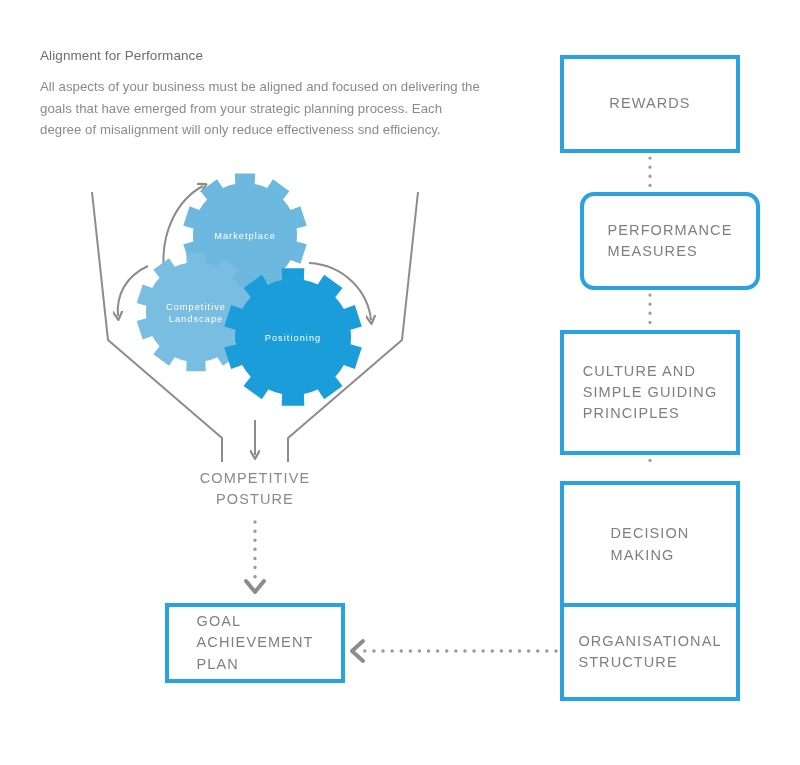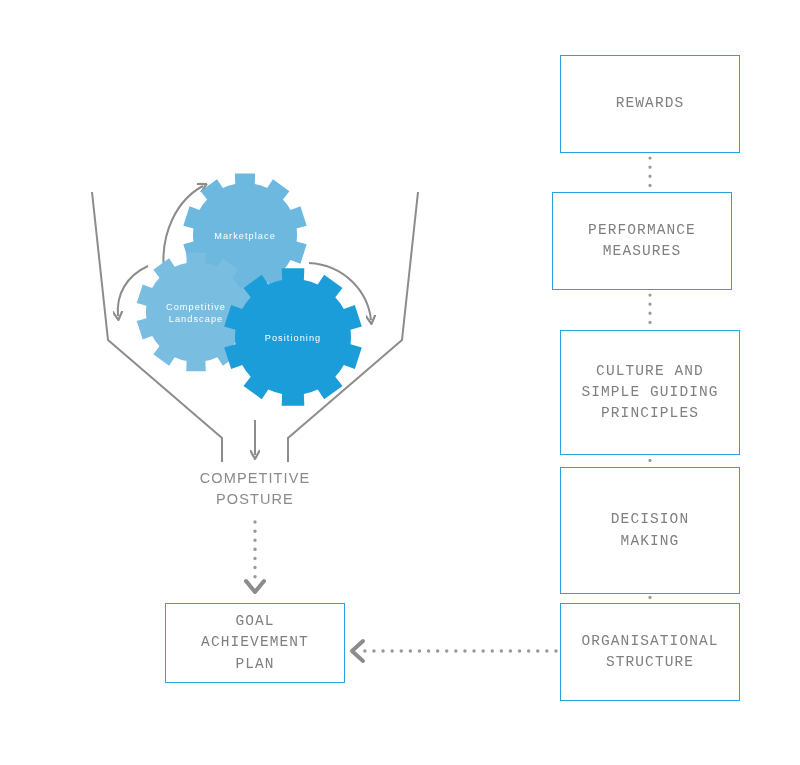--- a/index.html
+++ b/index.html
@@ -20,22 +20,22 @@
     font-size:13.2px;color:#8a8a8a;line-height:1.62;margin:0;font-weight:400;
     letter-spacing:.05px;
   }
 
   
   #art{position:absolute;left:0;top:0;width:800px;height:765px;}
 
   
   .box{
     position:absolute;box-sizing:border-box;
-    border:1px solid #fca5a5;background:#ffffff;
-    display:flex;align-items:center;justify-content:center;text-align:center;font-family:Liberation Mono, monospace;
+    border:4px solid #fca5a5;background:#ffffff;
+    display:flex;align-items:center;justify-content:center;text-align:left;
   }
   .box-label{
     font-size:14.5px;color:#7f7f7f;letter-spacing:1.1px;line-height:1.45;
     font-weight:400;white-space:pre-line;
   }
 
   
   .caption{
     position:absolute;text-align:center;font-size:14.5px;color:#8a8a8a;
     letter-spacing:1.1px;line-height:1.45;white-space:pre-line;
@@ -46,20 +46,22 @@
     font-size:9.2px;fill:#ffffff;letter-spacing:1.05px;
     font-family:"Liberation Sans", sans-serif;font-weight:400;
   }
 </style>
 </head>
 <body>
 
 <div id="stage">
 
   <div id="intro">
+    <p id="intro-title">Alignment for Performance</p>
+    <p id="intro-body">All aspects of your business must be aligned and focused on delivering the goals that have emerged from your strategic planning process. Each degree of misalignment will only reduce effectiveness snd efficiency.</p>
   </div>
 
   <svg id="art" viewBox="0 0 800 765">
     <defs>
       <marker id="arrowGray" markerWidth="10" markerHeight="10" refX="5" refY="5" orient="auto" markerUnits="userSpaceOnUse">
         <path d="M0,0 L9,5 L0,10" fill="none" stroke="#8c8c8c" stroke-width="2.2" stroke-linecap="round" stroke-linejoin="round"></path>
       </marker>
       <marker id="arrowGrayFill" markerWidth="14" markerHeight="14" refX="4" refY="7" orient="auto" markerUnits="userSpaceOnUse">
         <path d="M1,1 L10,7 L1,13" fill="none" stroke="#8c8c8c" stroke-width="3.2" stroke-linecap="round" stroke-linejoin="round"></path>
       </marker>
@@ -105,30 +107,30 @@
       </g>
   </svg>
 
   <div class="caption" style="left:155px;top:468px;width:200px;">COMPETITIVE
 POSTURE</div>
 
   <div id="box-layer">
       <div class="box" style="left: 560px; top: 55px; width: 180px; height: 98px; border-color: rgb(41, 163, 224);">
         <span class="box-label">REWARDS</span>
       </div>
-      <div class="box" style="left: 552px; top: 192px; width: 180px; height: 98px; border-color: rgb(41, 163, 224);">
+      <div class="box" style="left: 580px; top: 192px; width: 180px; height: 98px; border-color: rgb(41, 163, 224); border-radius: 14px;">
         <span class="box-label">PERFORMANCE
 MEASURES</span>
       </div>
       <div class="box" style="left: 560px; top: 330px; width: 180px; height: 125px; border-color: rgb(41, 163, 224);">
         <span class="box-label">CULTURE AND
 SIMPLE GUIDING
 PRINCIPLES</span>
       </div>
-      <div class="box" style="left: 560px; top: 467px; width: 180px; height: 127px; border-color: rgb(41, 163, 224);">
+      <div class="box" style="left: 560px; top: 481px; width: 180px; height: 127px; border-color: rgb(41, 163, 224);">
         <span class="box-label">DECISION
 MAKING</span>
       </div>
       <div class="box" style="left: 560px; top: 603px; width: 180px; height: 98px; border-color: rgb(41, 163, 224);">
         <span class="box-label">ORGANISATIONAL
 STRUCTURE</span>
       </div>
       <div class="box" style="left: 165px; top: 603px; width: 180px; height: 80px; border-color: rgb(41, 163, 224);">
         <span class="box-label">GOAL
 ACHIEVEMENT

